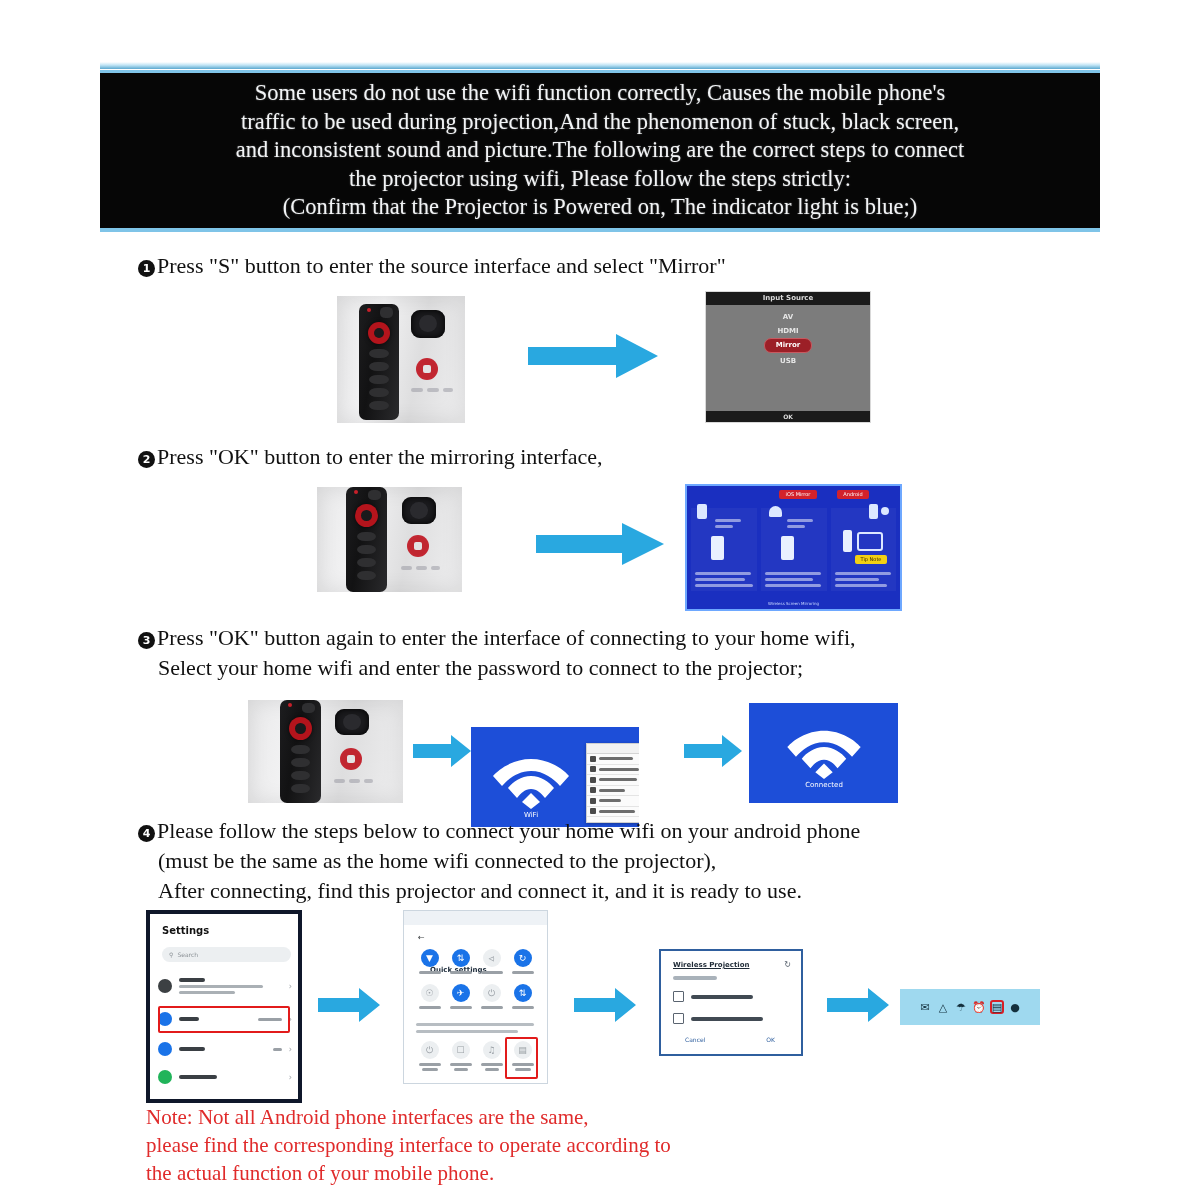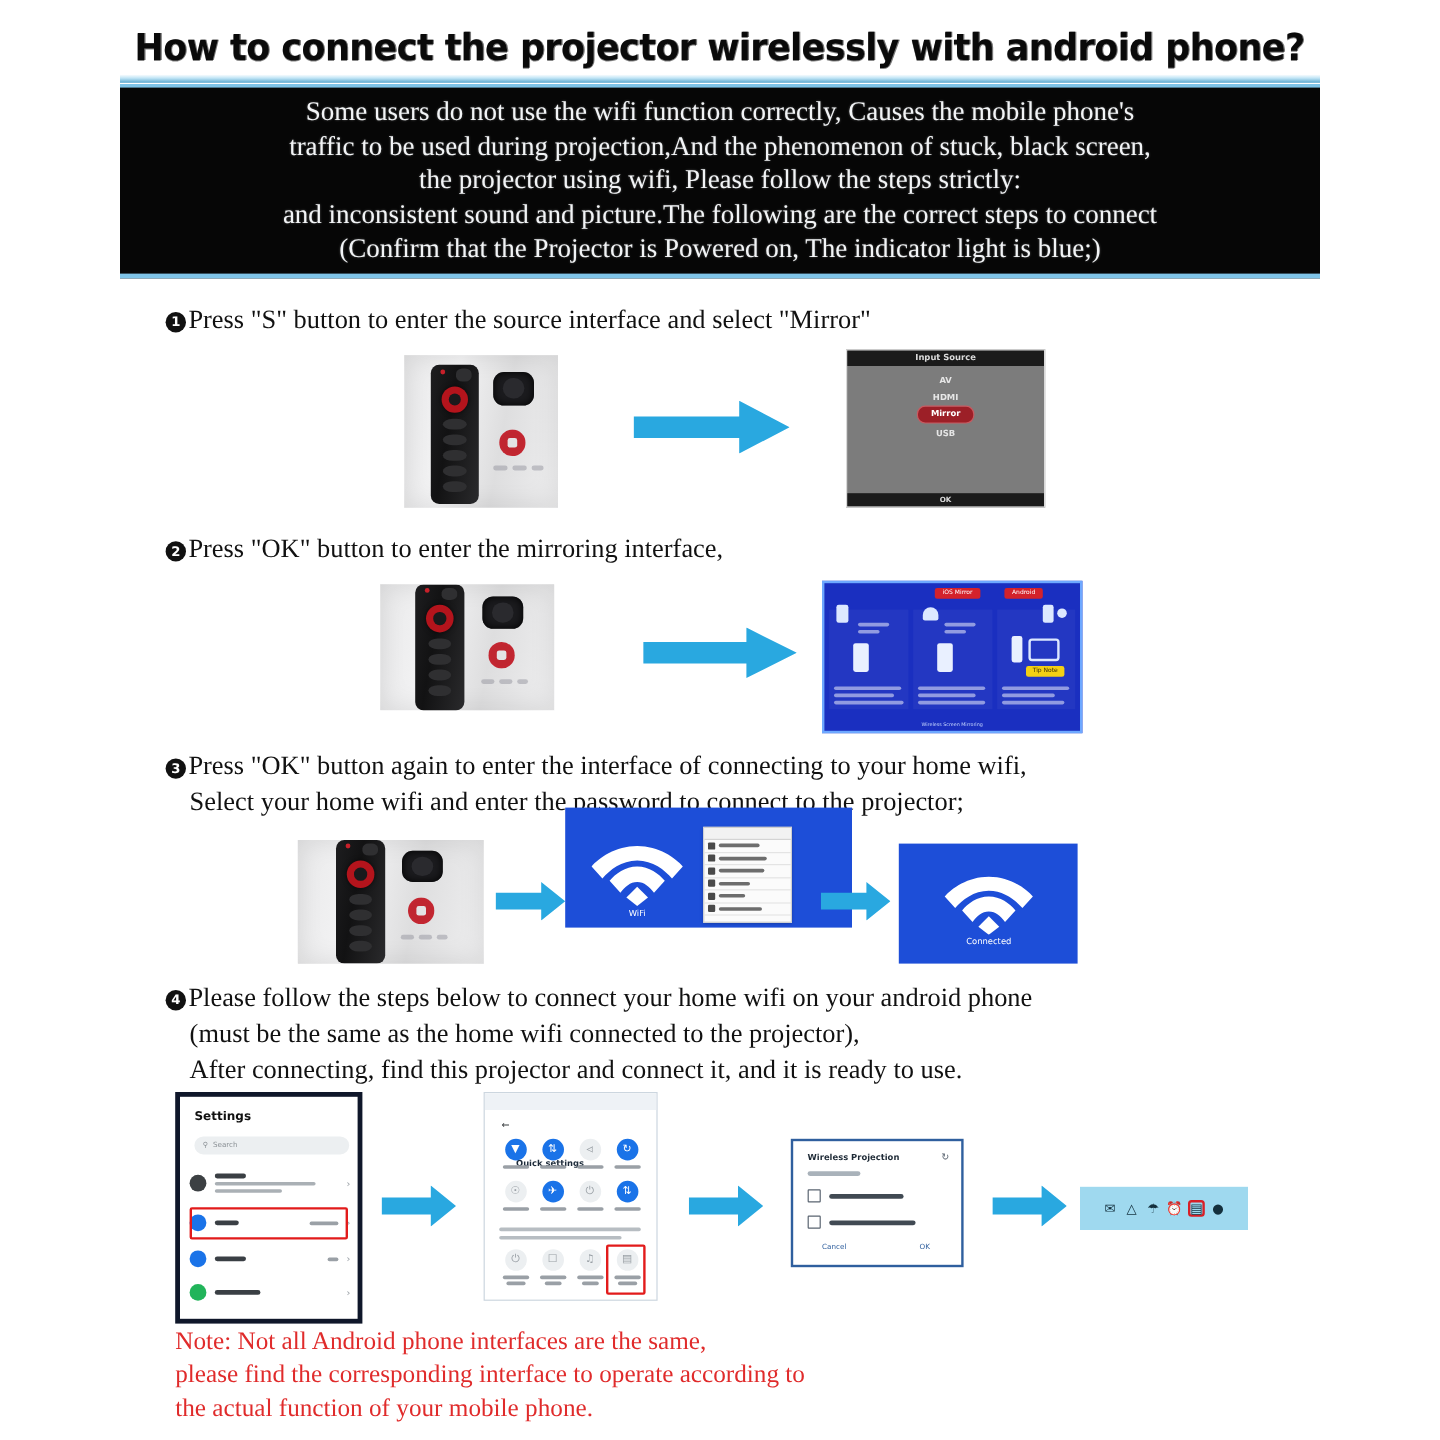--- a/index.html
+++ b/index.html
@@ -234,21 +234,21 @@
     display:flex;align-items:center;justify-content:center;
     color:#fff;font-family:"DejaVu Sans",sans-serif;font-size:9px;
   }
   .qs-circ.off{background:#eceff1;color:#9aa0a6;}
   .qs-cap{height:3px;width:22px;background:#9aa0a6;border-radius:2px;margin-top:4px;}
   .qs-note{position:absolute;height:3px;background:#b7bdc2;border-radius:2px;}
 
   
   .dialog{background:#ffffff;border:2px solid #2f5f9e;}
   .dlg-title{
-    position:absolute;font-family:"DejaVu Sans",sans-serif;font-weight:bold;color:#1e2a36;
+    position:absolute;font-family:"DejaVu Sans",sans-serif;font-weight:bold;color:#1e2a36;text-decoration:underline;
   }
   .dlg-sub{position:absolute;height:3.5px;background:#a9b2ba;border-radius:2px;}
   .dlg-row{position:absolute;display:flex;align-items:center;}
   .dlg-box{
     width:9px;height:9px;border:1px solid #5a6470;border-radius:1px;margin-right:7px;flex:0 0 auto;
   }
   .dlg-nm{height:4px;background:#414a53;border-radius:2px;}
   .dlg-btn{
     position:absolute;font-family:"DejaVu Sans",sans-serif;font-size:6px;color:#2f5f9e;
   }
@@ -275,30 +275,27 @@
     font-family:"Liberation Serif", serif;
     font-size:21px;line-height:28px;color:#e02b2b;
   }
   .note .ln{display:block;white-space:nowrap;}
 </style>
 </head>
 <body>
 
 <div class="page">
 
-  <div class="title-wrap">
-    <div class="title-text">How to connect the projector wirelessly with android phone?</div>
-  </div>
   <div class="title-rule"></div>
 
   <div class="intro">
     <p>Some users do not use the wifi function correctly, Causes the mobile phone's</p>
     <p>traffic to be used during projection,And the phenomenon of stuck, black screen,</p>
+    <p>and inconsistent sound and picture.The following are the correct steps to connect</p>
     <p>the projector using wifi, Please follow the steps strictly:</p>
-    <p>and inconsistent sound and picture.The following are the correct steps to connect</p>
     <p>(Confirm that the Projector is Powered on, The indicator light is blue;)</p>
   </div>
 
   <div class="step-text" style="left:138px;top:251px;">
     <span class="ln">
       <span class="bullet">1</span><span>Press "S" button to enter the source interface and select "Mirror"</span>
     </span>
   </div>
 
   <div class="shot proj" style="left:337px;top:296px;width:128px;height:127px;">
@@ -424,21 +421,21 @@
       <div class="rbtn oval" style="left:11px;top:84px;width:19px;height:9px;"></div>
     </div>
   </div>
 
   <div class="arrow" style="left:413px;top:735px;">
     <svg width="58" height="32" viewBox="0 0 58 32">
       <polygon points="0,9 38,9 38,0 58,16 38,32 38,23 0,23" fill="#29a8e0"></polygon>
     </svg>
   </div>
 
-  <div class="shot wifi" style="left:471px;top:673px;width:239px;height:100px;">
+  <div class="shot wifi" style="left:471px;top:727px;width:168px;height:100px;">
     <svg style="position:absolute;left:20px;top:22px;" width="80" height="60" viewBox="0 0 80 60">
       <path d="M40 10 C22 10 8 20 2 27 L11 37 C17 30 27 22 40 22 C53 22 63 30 69 37 L78 27 C72 20 58 10 40 10 Z" fill="#ffffff"></path>
       <path d="M40 27 C30 27 22 33 17 39 L26 49 C30 44 34 40 40 40 C46 40 50 44 54 49 L63 39 C58 33 50 27 40 27 Z" fill="#ffffff"></path>
       <path d="M40 44 L31 53 L40 60 L49 53 Z" fill="#ffffff"></path>
     </svg>
     <div class="wlabel" style="left:20px;width:80px;top:84px;">WiFi</div>
 
     <div class="wifilist" style="left:115px;top:16px;width:72px;height:78px;">
       <div class="whead">
         <div class="wnm" style="width:22px;"></div>

